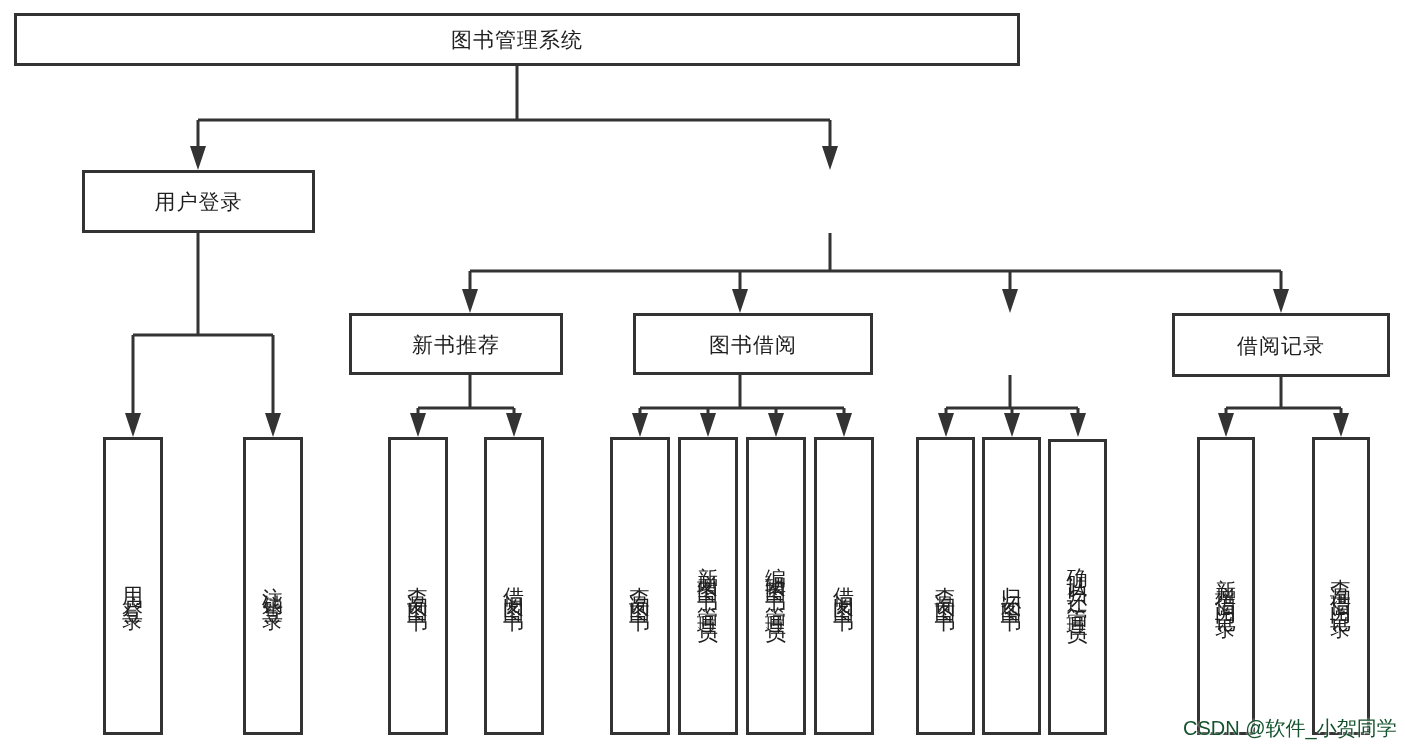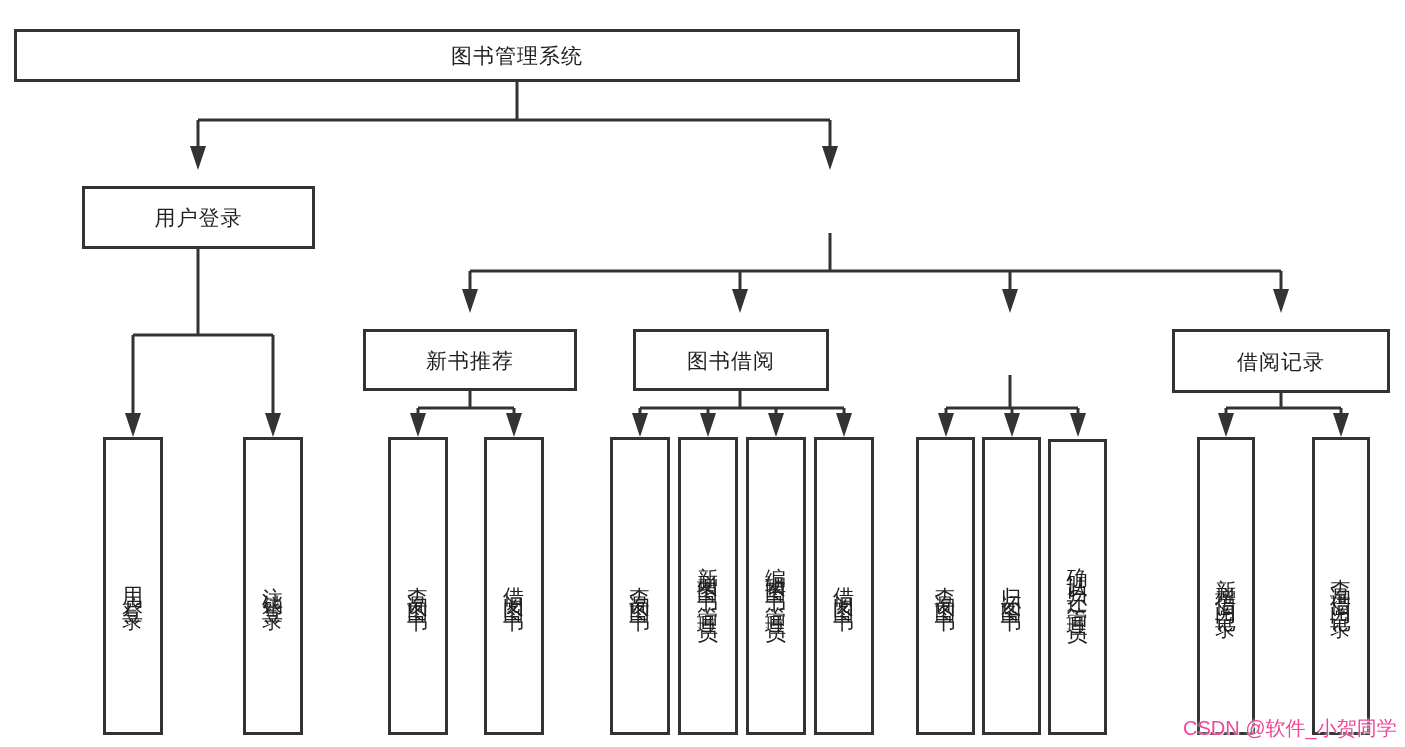--- a/index.html
+++ b/index.html
@@ -31,34 +31,33 @@
     color: #1f1f1f;
     display: flex;
     align-items: center;
     justify-content: center;
     font-size: 21px;
     line-height: 1;
     text-align: center;
   }
   .hbox {
     letter-spacing: 1px;
-    margin-top: 16px;
   }
   .vbox {
     writing-mode: vertical-rl;
     text-orientation: mixed;
     letter-spacing: 8px;
     font-size: 21px;
   }
   .watermark {
     position: absolute;
     left: 1183px;
     top: 715px;
     font-size: 20px;
-    color: #ec4899;
+    color: #14532d;
     white-space: nowrap;
     text-shadow: 0 0 3px rgba(255,255,255,0.95), 1px 1px 0 rgba(255,255,255,0.85);
     z-index: 5;
   }
 </style>
 </head>
 <body>
 
 <div class="canvas">
 
@@ -122,22 +121,22 @@
     <g fill="#333333" stroke="none">
       <polygon points="1218,413 1234,413 1226,437"></polygon>
       <polygon points="1333,413 1349,413 1341,437"></polygon>
     </g>
   </svg>
 
   <div class="box hbox" style="left:14px; top:13px; width:1006px; height:53px;">图书管理系统</div>
 
   <div class="box hbox" style="left:82px; top:170px; width:233px; height:63px;">用户登录</div>
 
-  <div class="box hbox" style="left:363px; top:313px; width:214px; height:62px;text-align:right;">新书推荐</div>
-  <div class="box hbox" style="left:633px; top:313px; width:196px; height:62px;">图书借阅</div>
+  <div class="box hbox" style="left:349px; top:313px; width:214px; height:62px;text-align:right;">新书推荐</div>
+  <div class="box hbox" style="left:633px; top:313px; width:240px; height:62px;">图书借阅</div>
   <div class="box hbox" style="left:1172px; top:313px; width:218px; height:64px;">借阅记录</div>
 
   <div class="box vbox" style="left:103px; top:437px; width:60px; height:298px;">用户登录</div>
   <div class="box vbox" style="left:243px; top:437px; width:60px; height:298px;">注销登录</div>
 
   <div class="box vbox" style="left:388px; top:437px; width:60px; height:298px;">查询图书</div>
   <div class="box vbox" style="left:484px; top:437px; width:60px; height:298px;">借阅图书</div>
 
   <div class="box vbox" style="left:610px; top:437px; width:60px; height:298px;">查询图书</div>
   <div class="box vbox" style="left:678px; top:437px; width:60px; height:298px;">新增图书（管理员）</div>

